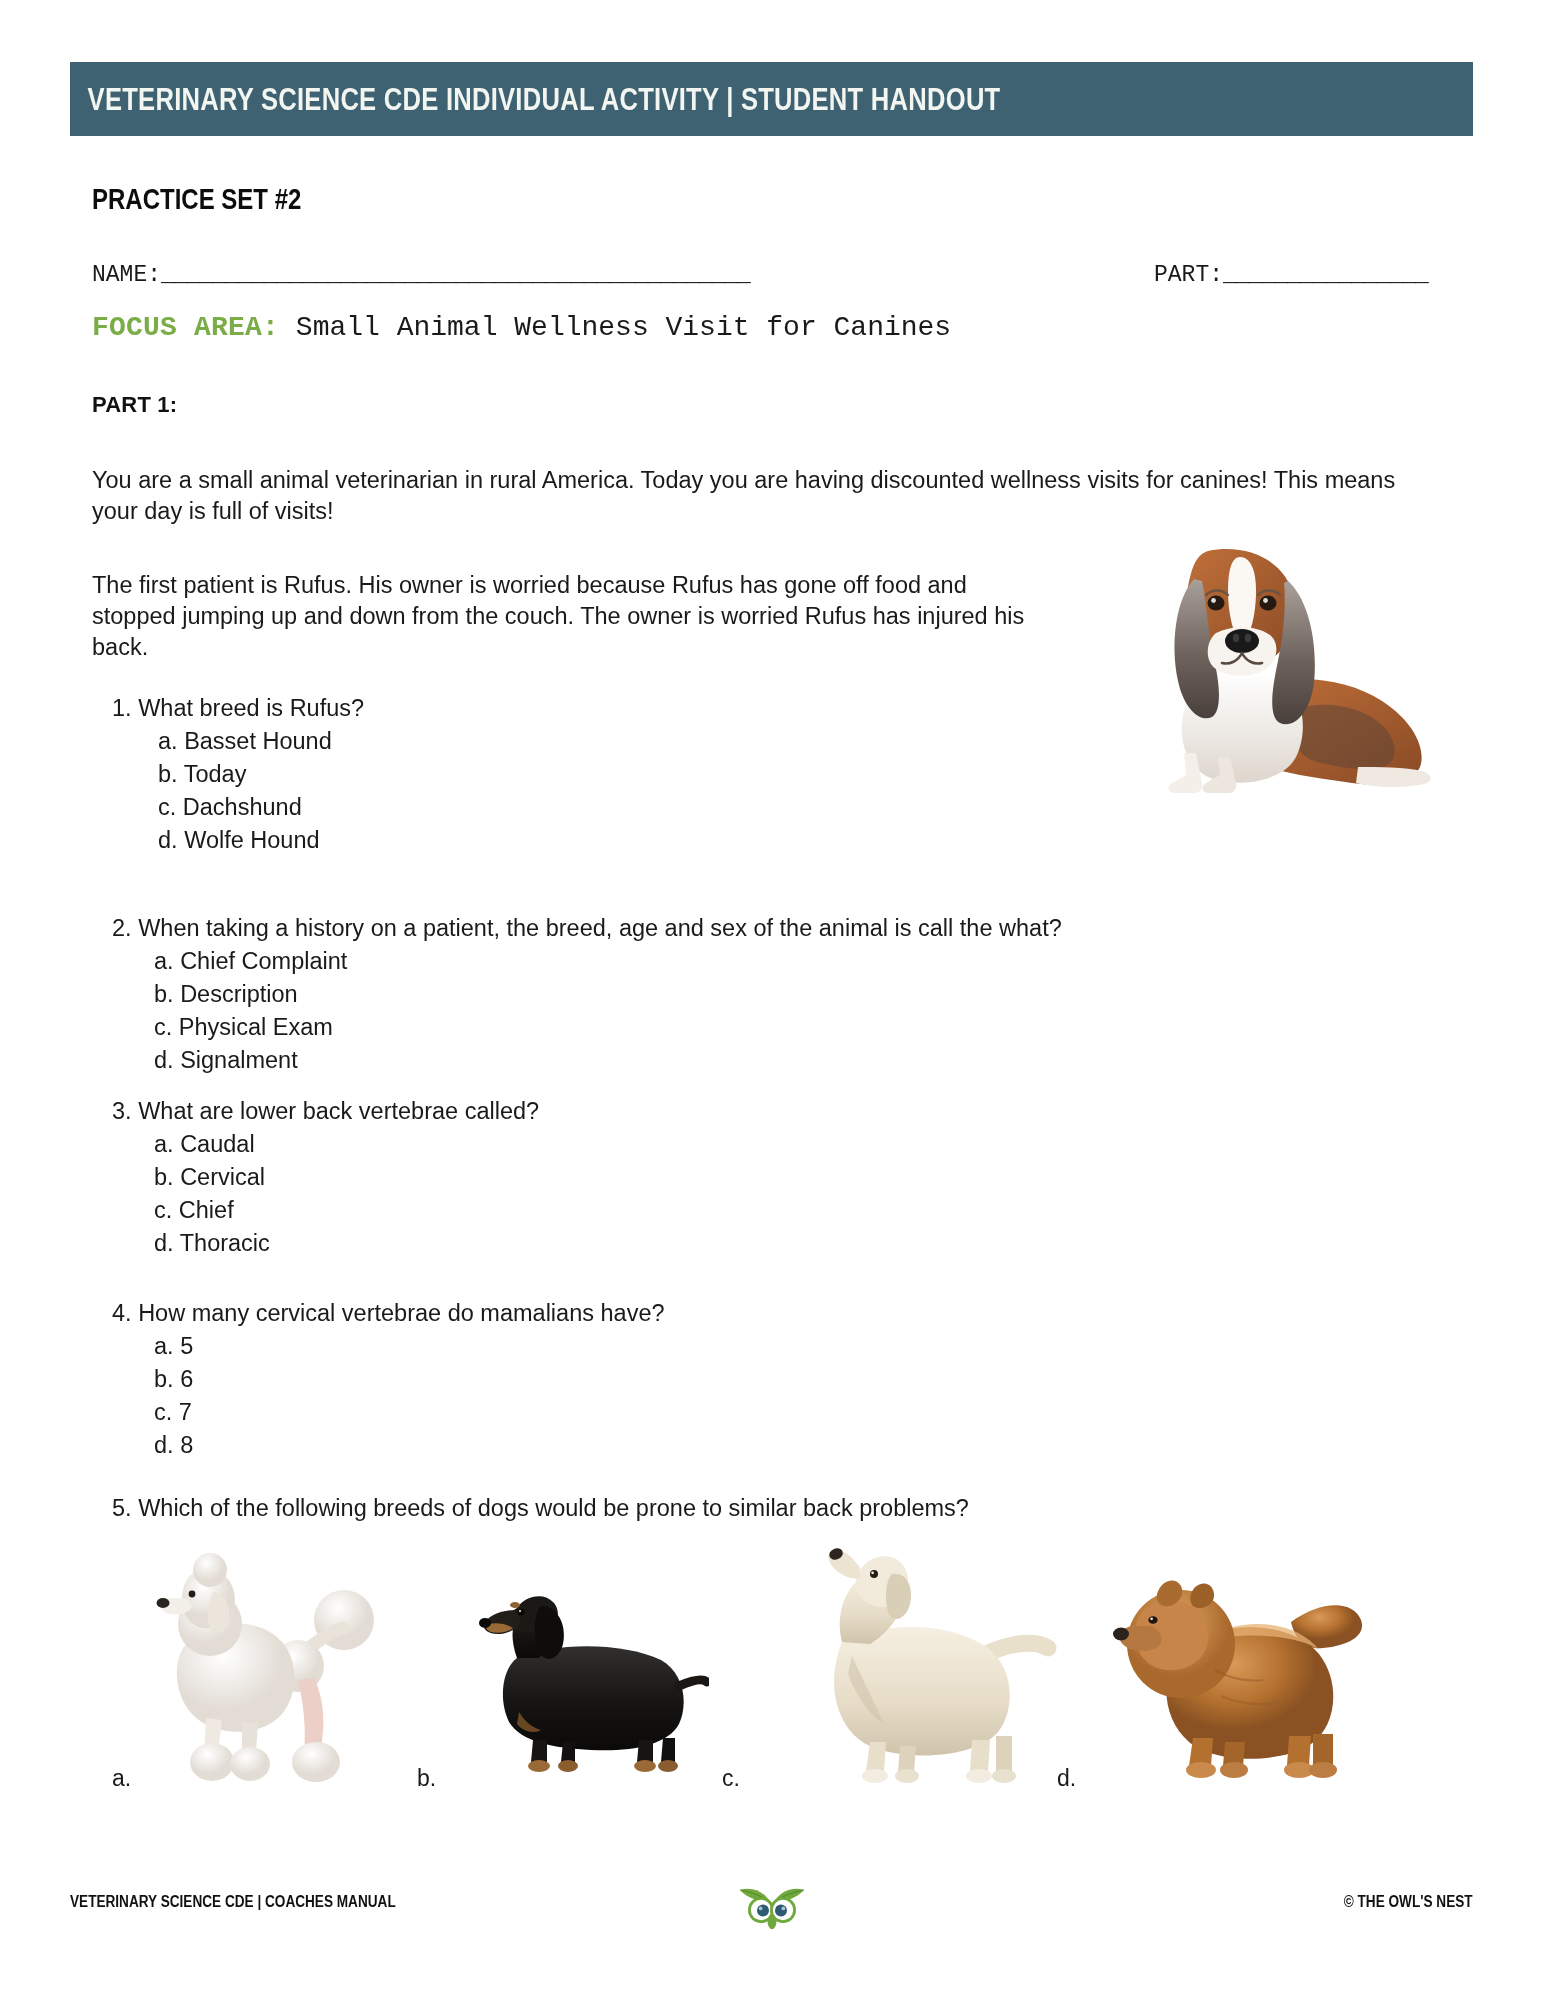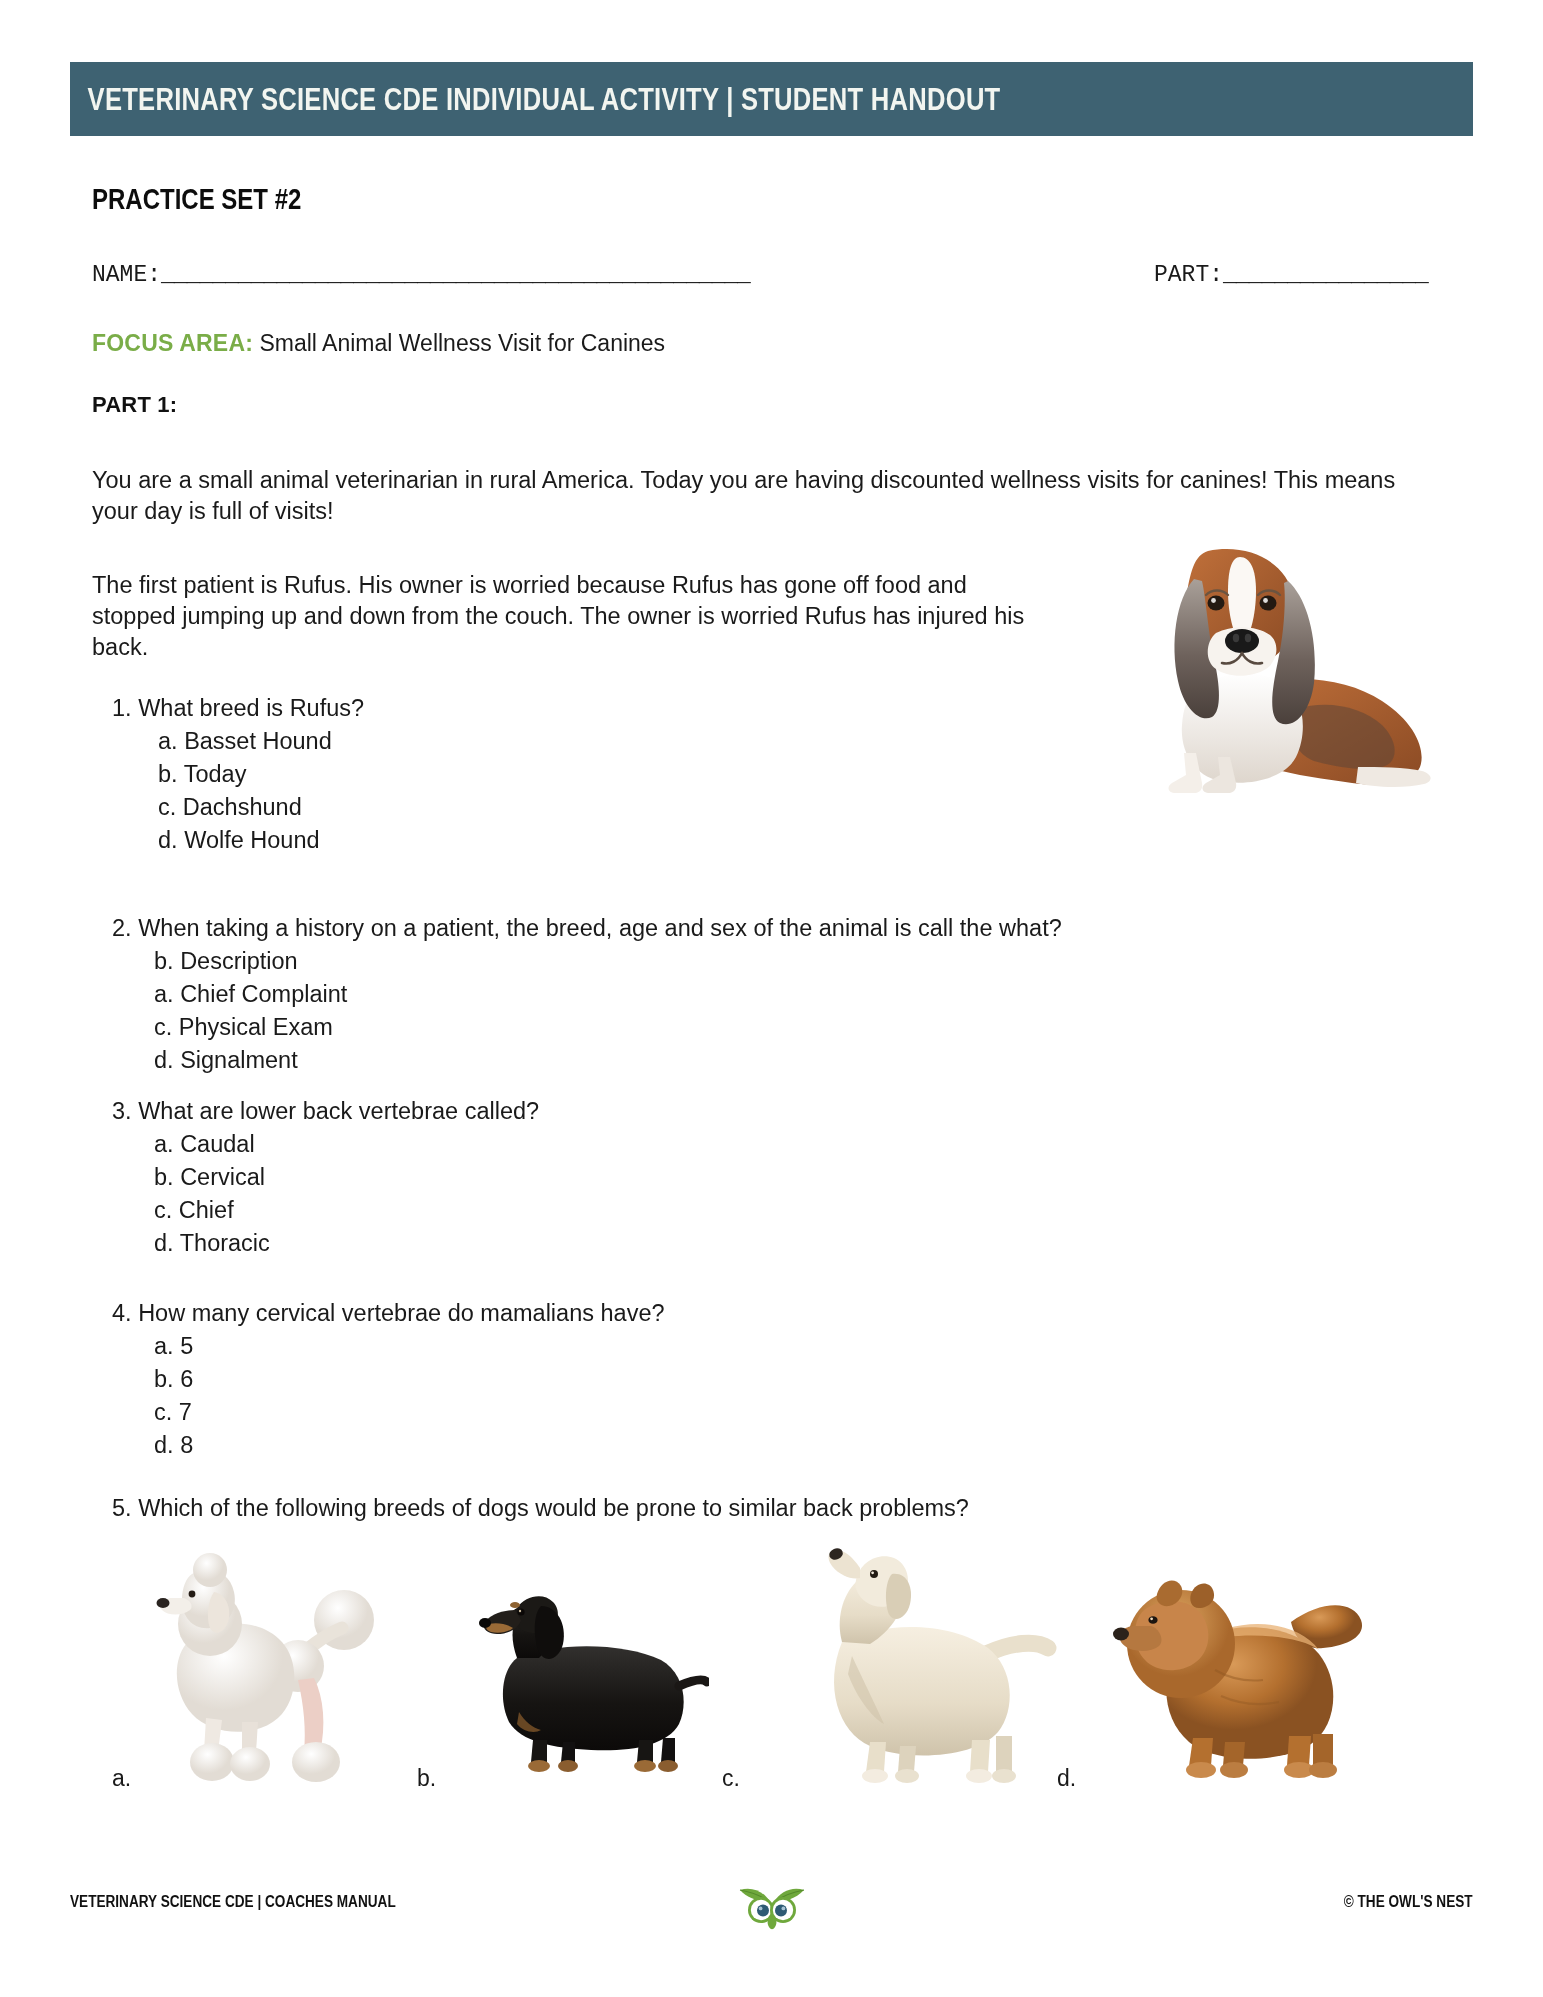--- a/index.html
+++ b/index.html
@@ -81,24 +81,24 @@
   .date-field { left: 1062px; }
   .fill-line {
     color: #1a1a1a;
     letter-spacing: -1px;
   }
 
   
   .focus-area {
     position: absolute;
     left: 92px;
-    top: 330px;
-    font-size: 23px;
-    white-space: nowrap;
-    font-family: Liberation Sans, sans-serif;
+    top: 312px;
+    font-size: 28px;
+    white-space: nowrap;
+    font-family: Liberation Mono, monospace;
   }
   .focus-label {
     color: #7aad48;
     font-weight: bold;
     letter-spacing: 0.2px;
   }
   .focus-value { color: #1a1a1a; }
 
   
   .part-heading {
@@ -321,22 +321,22 @@
       <div class="q-option">d. Wolfe Hound</div>
     </div>
   </div>
 
   <div class="question-block font-narrow" id="q2">
     <div class="q-text">
       <span class="q-num">2.</span>
       <span>When taking a history on a patient, the breed, age and sex of the animal is call the what?</span>
     </div>
     <div class="q-options">
+      <div class="q-option">a. Chief Complaint</div>
       <div class="q-option">b. Description</div>
-      <div class="q-option">a. Chief Complaint</div>
       <div class="q-option">c. Physical Exam</div>
       <div class="q-option">d. Signalment</div>
     </div>
   </div>
 
   <div class="question-block font-narrow" id="q3">
     <div class="q-text">
       <span class="q-num">3.</span>
       <span>What are lower back vertebrae called?</span>
     </div>

